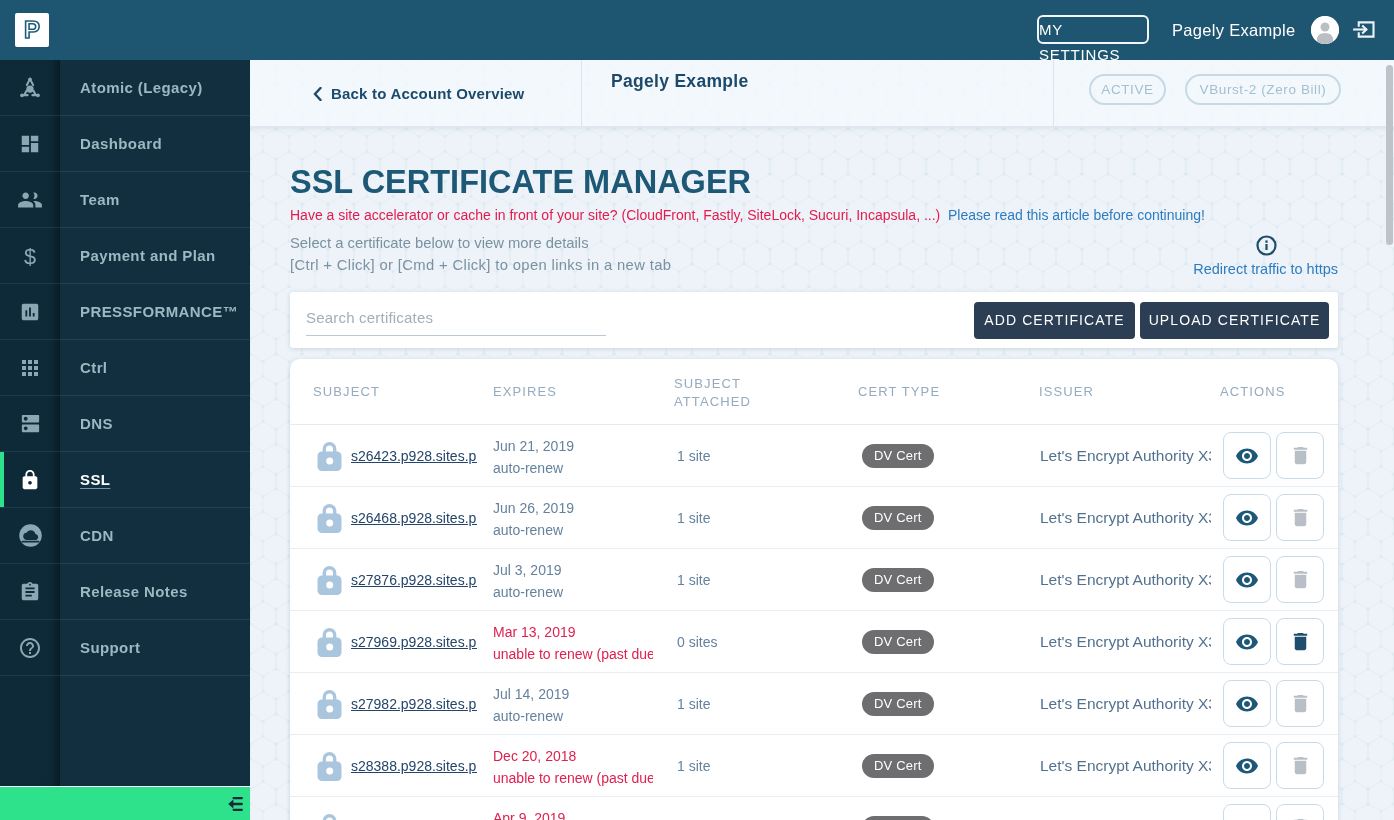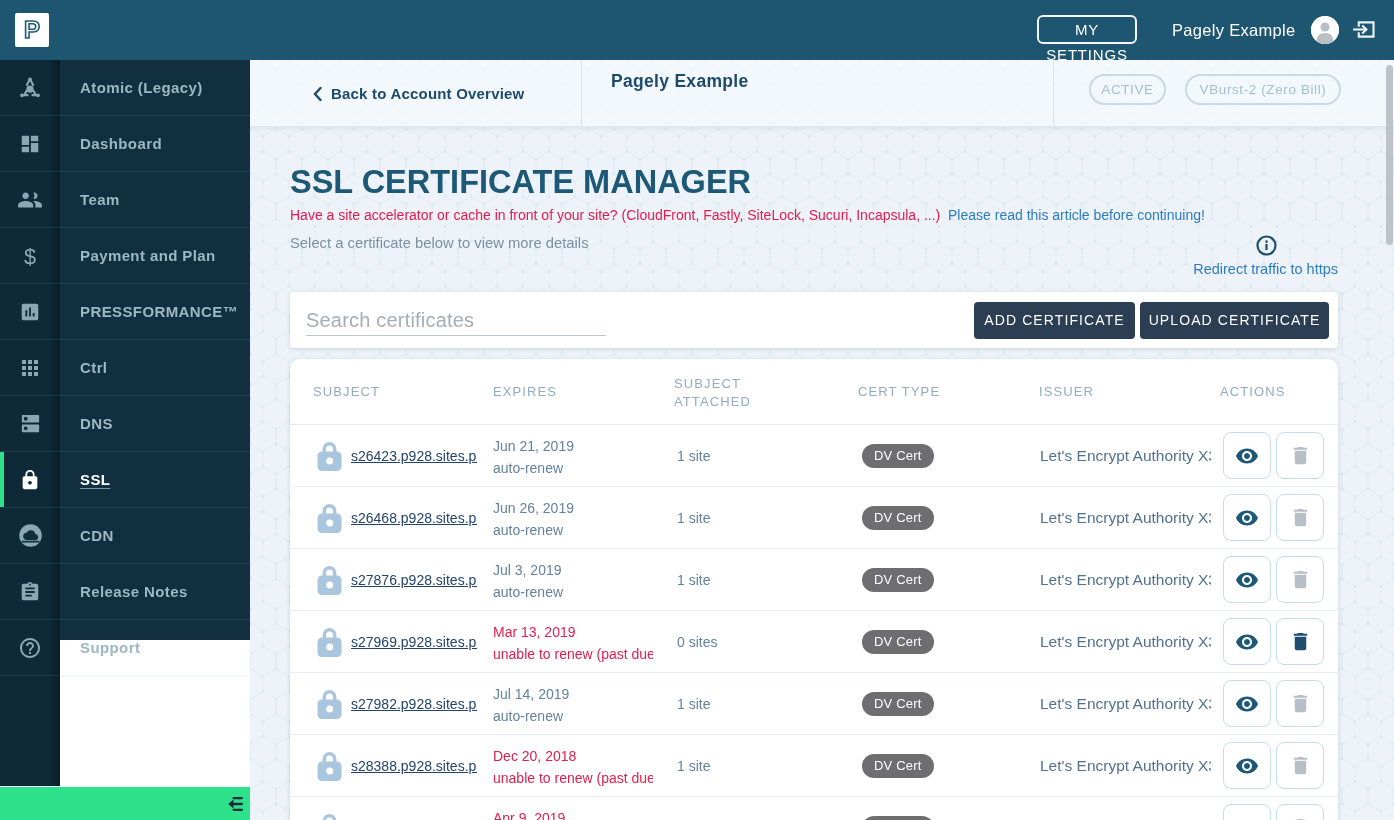--- a/index.html
+++ b/index.html
@@ -2,26 +2,26 @@
 <html><head>
 <meta charset="utf-8">
 <style>
 * { margin:0; padding:0; box-sizing:border-box; }
 html,body { width:1394px; height:820px; overflow:hidden; font-family:"Liberation Sans", sans-serif; }
 .abs { position:absolute; }
 
 
 #topbar { left:0; top:0; width:1394px; height:60px; background:#1e5570; z-index:30; }
 #logo { left:15px; top:13px; width:34px; height:34px; background:#fff; border-radius:2px; display:flex; align-items:center; justify-content:center; }
-#mysettings { left:1037px; top:15px; width:100px; height:29px; border:2px solid rgba(255,255,255,.95); border-radius:6px; color:#fff; font-size:15px; letter-spacing:.8px; text-align:center; line-height:25px; }
+#mysettings { left:1037px; top:15px; width:112px; height:29px; border:2px solid rgba(255,255,255,.95); border-radius:6px; color:#fff; font-size:15px; letter-spacing:.8px; text-align:left; line-height:25px; }
 #topname { left:1172px; top:21px; color:#fff; font-size:16.5px; letter-spacing:.3px; }
 #avatar { left:1311px; top:16px; width:28px; height:28px; border-radius:50%; background:#fff; overflow:hidden; }
 
 
-#sidebar { left:0; top:60px; width:250px; height:580px; background:#112f3e; z-index:20; }
+#sidebar { left:0; top:60px; width:250px; height:726px; background:#112f3e; z-index:20; }
 #iconstrip { left:0; top:0; width:60px; height:726px; background:#0e2a38; box-shadow:inset -10px 0 10px -7px rgba(0,0,0,0.45); }
 .srow { position:absolute; left:0; width:250px; height:56px; border-bottom:1px solid rgba(158,190,202,0.13); }
 .srow .sicon { position:absolute; left:0; top:0; width:60px; height:55px; display:flex; align-items:center; justify-content:center; }
 .srow .slabel { position:absolute; left:80px; top:0; height:55px; display:flex; align-items:center; color:#9db7c3; font-size:15px; font-weight:bold; letter-spacing:.4px; }
 
 .srow.active::before { content:""; position:absolute; left:0; top:0; width:4px; height:55px; background:#2ee28c; z-index:2; }
 .srow.active .slabel { color:#fff; text-decoration:underline; text-decoration-color:#6f95ad; text-underline-offset:3px; }
 #greenbar { left:0; top:787px; width:250px; height:33px; background:#2ee28c; z-index:21; }
 
 
@@ -36,21 +36,21 @@
 #title { left:40px; top:104px; color:#1e5877; font-size:32.5px; font-weight:bold; letter-spacing:0px; }
 #redline { left:40px; top:147px; font-size:14px; color:#e41b4d; }
 #redline a { color:#2d7cc1; text-decoration:none; }
 #grayline1 { left:40px; top:175px; font-size:14.8px; color:#7b90a1; }
 #grayline2 { left:40px; top:197px; font-size:14.8px; color:#7b90a1; letter-spacing:.35px; }
 #infoicon { left:1006px; top:175px; }
 #redirect { left:846px; top:201px; width:242px; text-align:right; font-size:14.5px; color:#2d7cc1; }
 
 
 #searchcard { left:40px; top:232px; width:1048px; height:56px; background:#fff; border-radius:3px; box-shadow:0 1px 4px rgba(100,125,150,0.25); }
-#searchph { position:absolute; left:16px; top:17px; font-size:20px; color:#a3aeb8; letter-spacing:.2px;text-align:center; }
+#searchph { position:absolute; left:16px; top:17px; font-size:15px; color:#a3aeb8; letter-spacing:.2px;text-align:center; }
 #searchline { position:absolute; left:16px; top:43px; width:300px; height:1px; background:#bcc8d1; }
 .btn { position:absolute; top:10px; height:37px; background:#2c3e53; border-radius:4px; color:#fff; font-size:14px; letter-spacing:1.1px; text-align:center; line-height:37px; }
 
 
 #tablecard { left:40px; top:299px; width:1048px; height:492px; background:#fff; border-radius:10px; box-shadow:0 1px 4px rgba(100,125,150,0.25); overflow:hidden; }
 .th { position:absolute; color:#94abc0; font-size:13px; letter-spacing:1.1px; }
 #thead { position:absolute; left:0; top:0; width:1048px; height:66px; border-bottom:1px solid #e2ecf3; }
 .row { position:absolute; left:0; width:1048px; height:62px; border-bottom:1px solid #e6eef5; }
 .subj { position:absolute; left:61px; top:23px; width:126px; overflow:hidden; white-space:nowrap; font-size:14px; color:#24446a; text-decoration:underline; }
 .exp { position:absolute; left:203px; top:11px; width:160px; overflow:hidden; white-space:nowrap; font-size:14px; color:#64829e; line-height:21.5px; }
@@ -95,20 +95,21 @@
   <div class="abs" id="backlink"><svg width="9" height="14" viewBox="0 0 9 14" style="vertical-align:-2px; margin-right:9px;">
         <path d="M7.5 1 L2 7 L7.5 13" stroke="#1d4a6a" stroke-width="2.4" fill="none" stroke-linecap="round"></path>
       </svg>Back to Account Overview</div>
   <div class="abs" id="hdrname">Pagely Example</div>
   <div class="pill" style="left:839px; width:77px;">ACTIVE</div>
   <div class="pill" style="left:935px; width:156px;">VBurst-2 (Zero Bill)</div>
 
   <div class="abs" id="redline">Have a site accelerator or cache in front of your site? (CloudFront, Fastly, SiteLock, Sucuri, Incapsula, ...)&nbsp; <a>Please read this article before continuing!</a></div>
   <div class="abs" id="title">SSL CERTIFICATE MANAGER</div>
   <div class="abs" id="grayline1">Select a certificate below to view more details</div>
+  <div class="abs" id="grayline2">[Ctrl + Click] or [Cmd + Click] to open links in a new tab</div>
   <div class="abs" id="infoicon"><svg width="21" height="21" viewBox="0 0 21 21">
         <circle cx="10.5" cy="10.5" r="9" fill="none" stroke="#1c4e6b" stroke-width="2.2"></circle>
         <rect x="9.4" y="9" width="2.2" height="6" fill="#1c4e6b"></rect>
         <rect x="9.4" y="5.4" width="2.2" height="2.4" fill="#1c4e6b"></rect>
       </svg></div>
   <div class="abs" id="redirect">Redirect traffic to https</div>
 
   <div class="abs" id="searchcard">
     <div id="searchph">Search certificates</div>
     <div id="searchline"></div>

